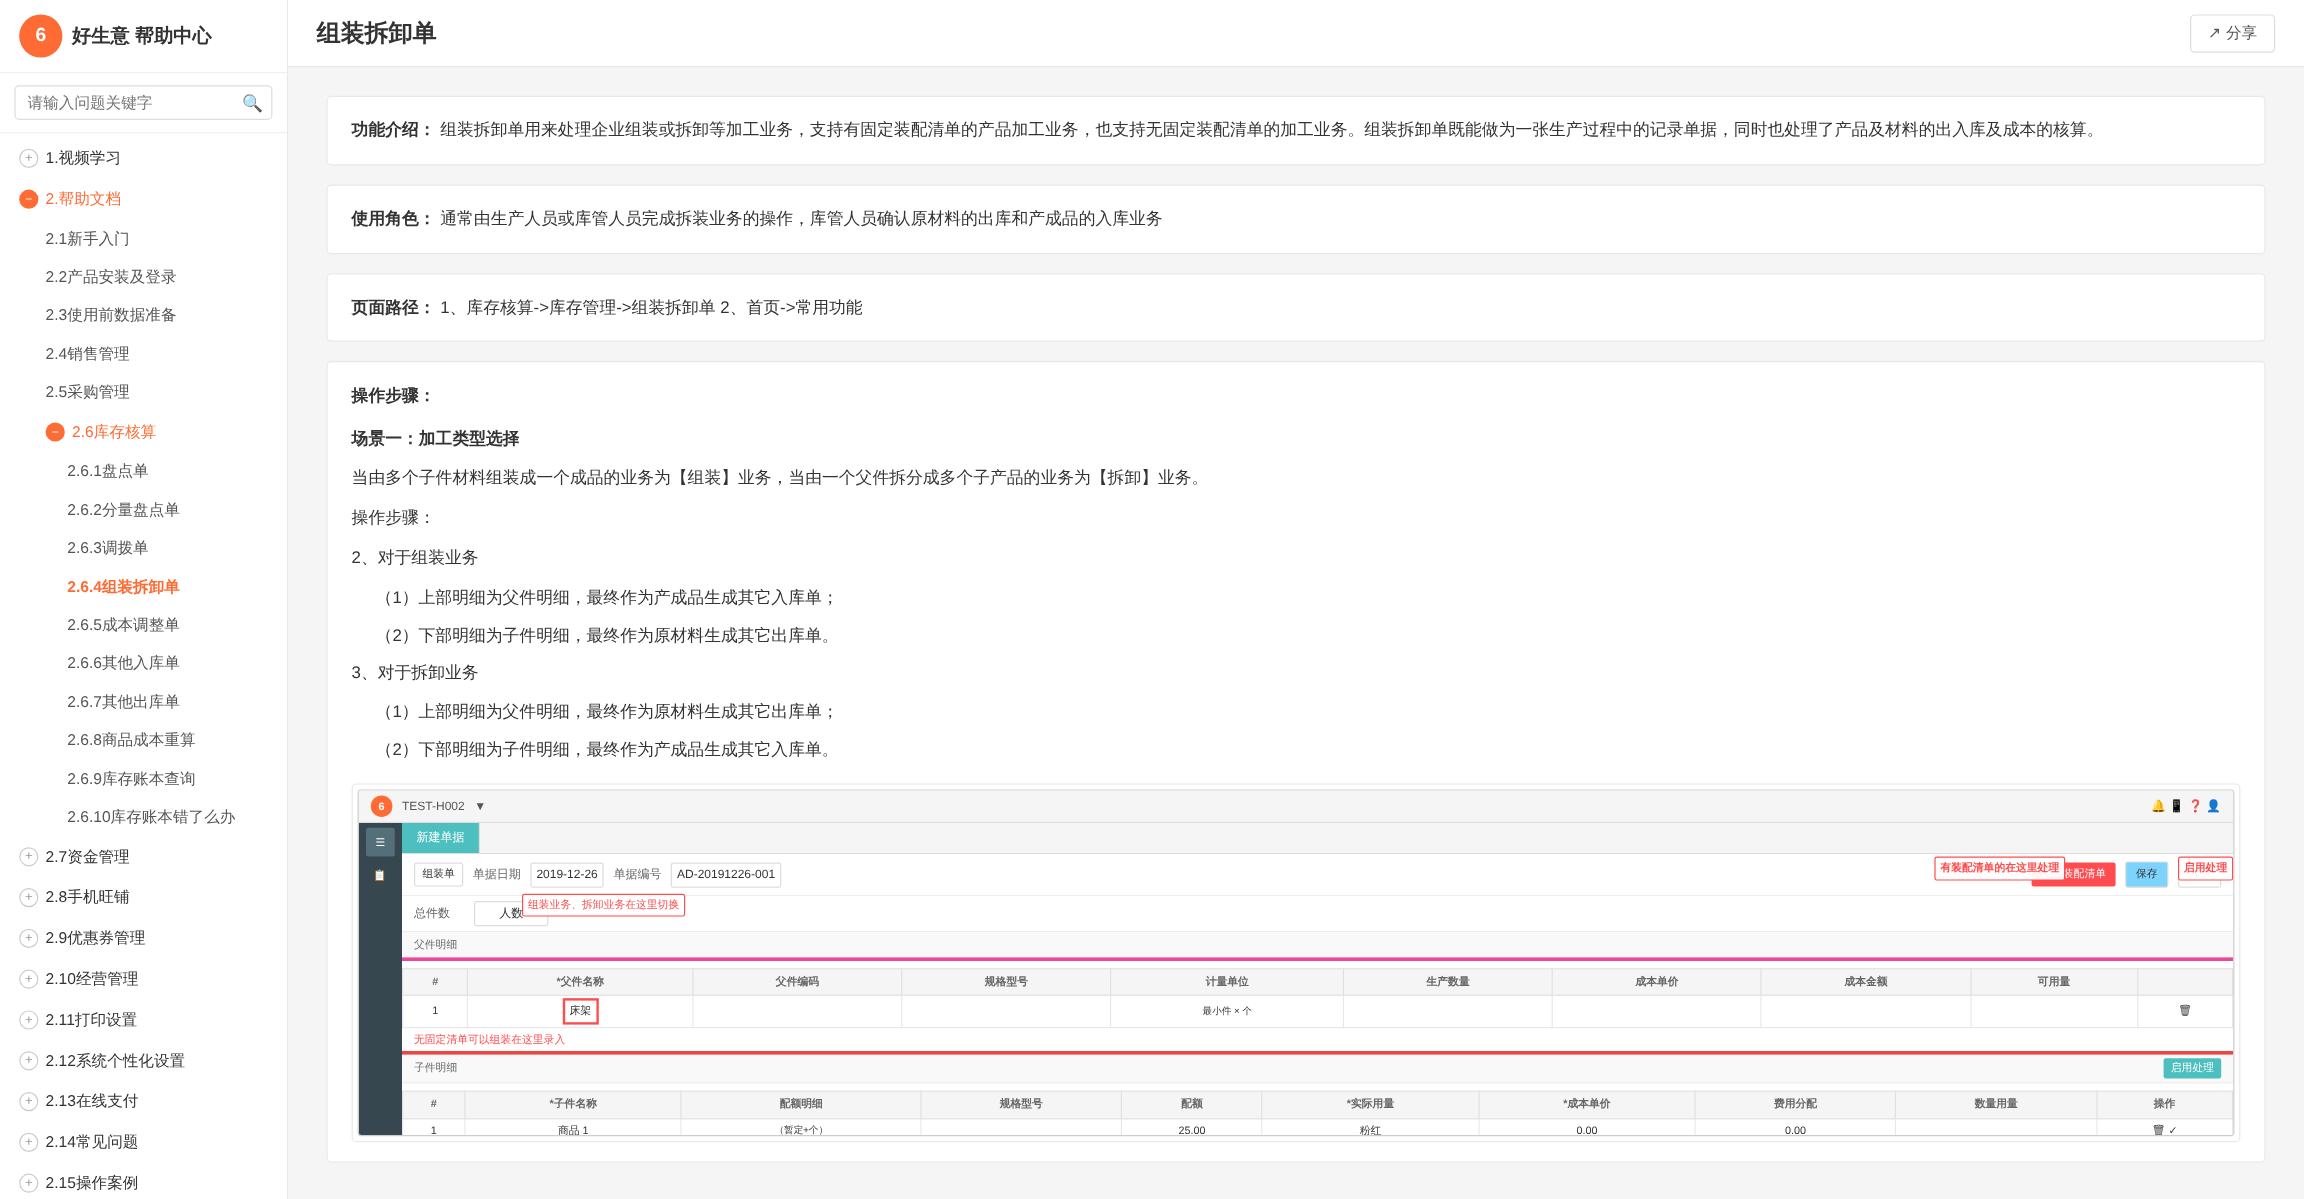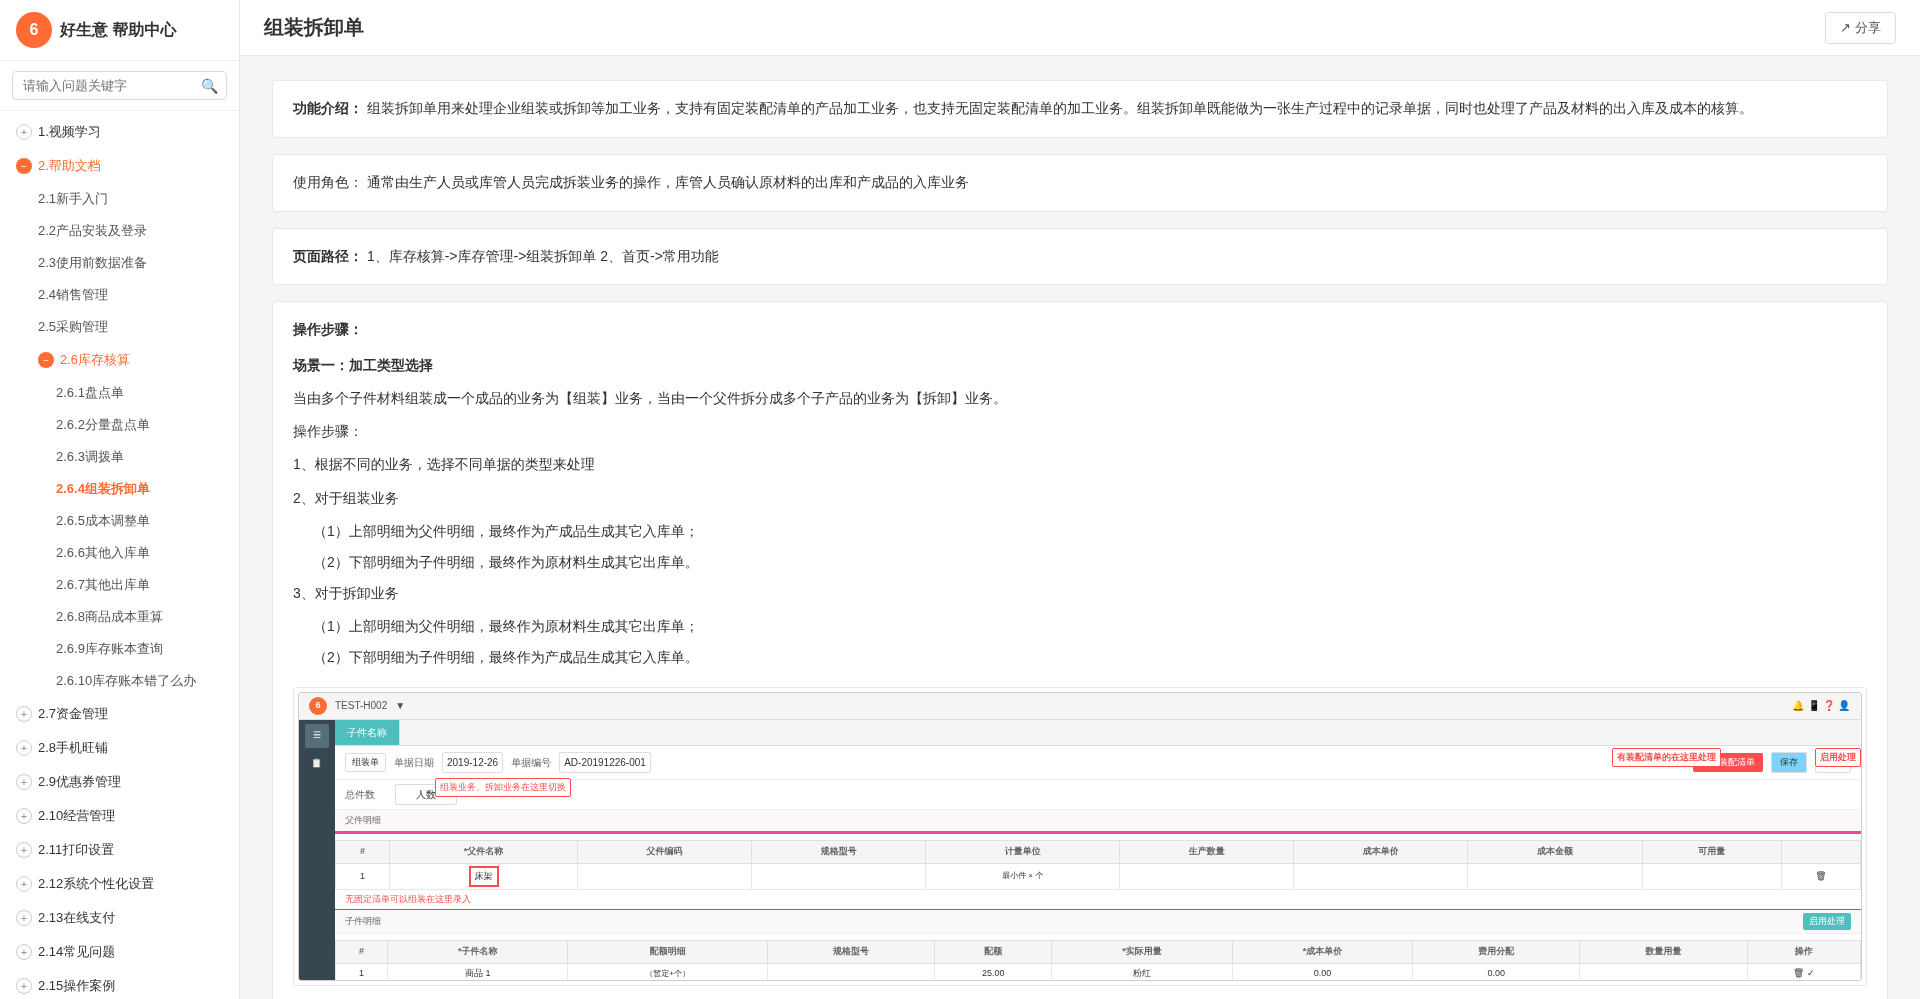--- a/index.html
+++ b/index.html
@@ -316,35 +316,34 @@
   </div>
 
   <div class="content-area">
 
     <div class="info-block">
       <span style="font-weight:bold;">功能介绍：</span>
       <span>组装拆卸单用来处理企业组装或拆卸等加工业务，支持有固定装配清单的产品加工业务，也支持无固定装配清单的加工业务。组装拆卸单既能做为一张生产过程中的记录单据，同时也处理了产品及材料的出入库及成本的核算。</span>
     </div>
 
     <div class="info-block">
-      <span style="font-weight:normal;">使用角色：</span>
+      <span style="font-weight:bold;">使用角色：</span>
       <span>通常由生产人员或库管人员完成拆装业务的操作，库管人员确认原材料的出库和产成品的入库业务</span>
     </div>
 
     <div class="info-block">
       <span style="font-weight:bold;">页面路径：</span>
       <span>1、库存核算-&gt;库存管理-&gt;组装拆卸单 2、首页-&gt;常用功能</span>
     </div>
 
     <div class="info-block">
       <div class="section-heading">操作步骤：</div>
       <div class="sub-heading">场景一：加工类型选择</div>
       <div class="step-text">当由多个子件材料组装成一个成品的业务为【组装】业务，当由一个父件拆分成多个子产品的业务为【拆卸】业务。</div>
       <div class="step-text">操作步骤：</div>
-      <div class="step-text">1、根据不同的业务，选择不同单据的类型来处理</div>
       <div class="step-text">2、对于组装业务</div>
       <div class="indent-1">（1）上部明细为父件明细，最终作为产成品生成其它入库单；</div>
       <div class="indent-1">（2）下部明细为子件明细，最终作为原材料生成其它出库单。</div>
       <div class="step-text">3、对于拆卸业务</div>
       <div class="indent-1">（1）上部明细为父件明细，最终作为原材料生成其它出库单；</div>
       <div class="indent-1">（2）下部明细为子件明细，最终作为产成品生成其它入库单。</div>
 
       <div class="screenshot-container">
         <div class="mock-app" style="border:1px solid #ccc; border-radius:3px; overflow:hidden; position:relative;">
 
@@ -359,21 +358,21 @@
           <div style="display:flex; height:260px;">
 
             <div style="width:36px; background:#37474f; flex-shrink:0; display:flex; flex-direction:column; align-items:center; padding-top:4px; gap:4px;">
               <div style="width:24px;height:24px;background:#546e7a;border-radius:2px;display:flex;align-items:center;justify-content:center;font-size:9px;color:#fff;">☰</div>
               <div style="width:24px;height:24px;background:#37474f;border-radius:2px;display:flex;align-items:center;justify-content:center;font-size:9px;color:#aaa;">📋</div>
             </div>
 
             <div style="flex:1; display:flex; flex-direction:column; overflow:hidden;">
 
               <div style="display:flex; background:#f5f5f5; border-bottom:1px solid #ddd; font-size:10px;">
-                <div style="padding:4px 12px; background:#4dbfbf; color:#fff; border-right:1px solid #ddd;">子件名称</div>
+                <div style="padding:4px 12px; background:#4dbfbf; color:#fff; border-right:1px solid #ddd;">新建单据</div>
                 <div style="flex:1;"></div>
               </div>
 
               <div style="background:#fff; padding:6px 10px; border-bottom:1px solid #eee; display:flex; flex-wrap:wrap; gap:8px; align-items:center; font-size:10px; position:relative;">
                 <span style="border:1px solid #ddd;border-radius:2px;padding:1px 6px;font-size:9px;background:#fff;">组装单</span>
                 <span style="color:#666;">单据日期</span>
                 <span style="border:1px solid #ddd;border-radius:2px;padding:1px 4px;background:#fff;">2019-12-26</span>
                 <span style="color:#666;">单据编号</span>
                 <span style="border:1px solid #ddd;border-radius:2px;padding:1px 4px;background:#fff;">AD-20191226-001</span>
                 <div style="flex:1;"></div>
@@ -426,21 +425,21 @@
                         <td></td>
                         <td></td>
                         <td></td>
                         <td>🗑</td>
                     </tr>
                   </tbody>
                 </table>
 
                 <div style="color:#ff4d4f;font-size:9px;padding:2px 10px;">无固定清单可以组装在这里录入</div>
 
-                <div style="background:#f9f9f9; padding:3px 10px; border-bottom:1px solid #eee; border-top:1px solid #ef4444; font-size:9px; color:#666; display:flex; align-items:center; justify-content:space-between;">
+                <div style="background:#f9f9f9; padding:3px 10px; border-bottom:1px solid #eee; border-top:3px solid #ef4444; font-size:9px; color:#666; display:flex; align-items:center; justify-content:space-between;">
                   <span>子件明细</span>
                   <div style="display:flex;gap:4px;">
                     <div style="background:#4dbfbf;color:#fff;padding:1px 6px;border-radius:2px;font-size:9px;">启用处理</div>
                   </div>
                 </div>
                 <table class="mock-table" style="font-size:9px;">
                   <thead>
                     <tr>
                       <th>#</th>
                       <th>*子件名称</th>

